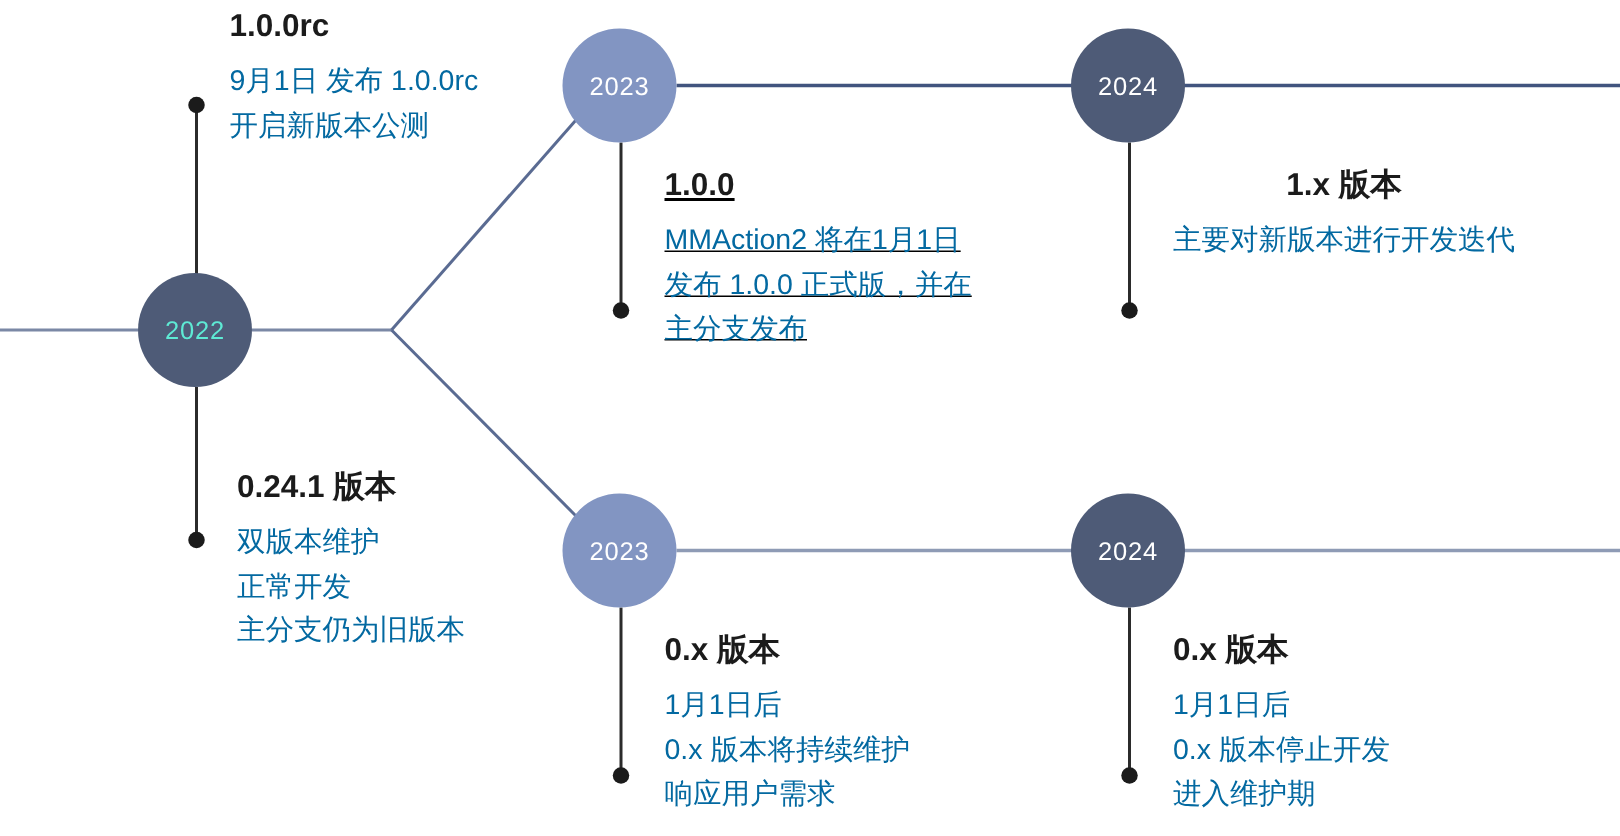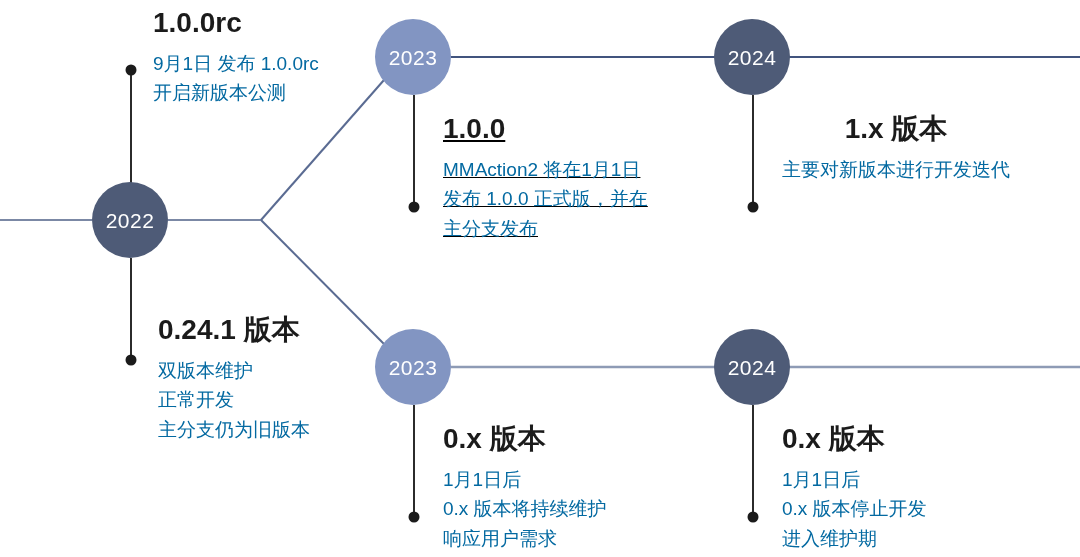--- a/index.html
+++ b/index.html
@@ -26,35 +26,35 @@
     height: 557px;
     pointer-events: none;
   }
   .node {
     position: absolute;
     border-radius: 50%;
     display: flex;
     align-items: center;
     justify-content: center;
     color: #ffffff;
-    font-size: 21px;
+    font-size: 17px;
     letter-spacing: 0.5px;
     font-family: "Liberation Sans", "DejaVu Sans", sans-serif;
     box-sizing: border-box;
   }
   .node-label {
     display: block;
     line-height: 1;
   }
   .callout {
     position: absolute;
     box-sizing: border-box;
   }
   .callout .title {
-    font-size: 28px;
+    font-size: 21px;
     font-weight: bold;
     color: #1b1b1b;
     line-height: 1.25;
     margin: 0 0 9px 0;
     white-space: nowrap;
     font-family: "Liberation Sans", "DejaVu Sans", sans-serif;
   }
   .callout .body {
     font-size: 19px;
     color: #0369a1;
@@ -94,21 +94,21 @@
     <line x1="753" y1="95" x2="753" y2="206" stroke="#2b2b2b" stroke-width="2"></line>
     <circle cx="753" cy="207" r="5.5" fill="#1b1b1b"></circle>
 
     <line x1="414" y1="405" x2="414" y2="516" stroke="#2b2b2b" stroke-width="2"></line>
     <circle cx="414" cy="517" r="5.5" fill="#1b1b1b"></circle>
 
     <line x1="753" y1="405" x2="753" y2="516" stroke="#2b2b2b" stroke-width="2"></line>
     <circle cx="753" cy="517" r="5.5" fill="#1b1b1b"></circle>
   </svg>
 
-  <div class="node" id="node-0" style="left: 92px; top: 182px; width: 76px; height: 76px; background: rgb(78, 91, 119); color: #ffffff; align-items: center;">
+  <div class="node" id="node-0" style="left: 92px; top: 182px; width: 76px; height: 76px; background: rgb(78, 91, 119); color: #5eead4; align-items: center;">
     <span class="node-label">2022</span>
   </div>
   <div class="node" id="node-1" style="left: 375px; top: 19px; width: 76px; height: 76px; background: rgb(130, 149, 194); color: rgb(255, 255, 255);">
     <span class="node-label">2023</span>
   </div>
   <div class="node" id="node-2" style="left: 714px; top: 19px; width: 76px; height: 76px; background: rgb(78, 91, 119); color: rgb(255, 255, 255);">
     <span class="node-label">2024</span>
   </div>
   <div class="node" id="node-3" style="left: 375px; top: 329px; width: 76px; height: 76px; background: rgb(130, 149, 194); color: rgb(255, 255, 255);">
     <span class="node-label">2023</span>

